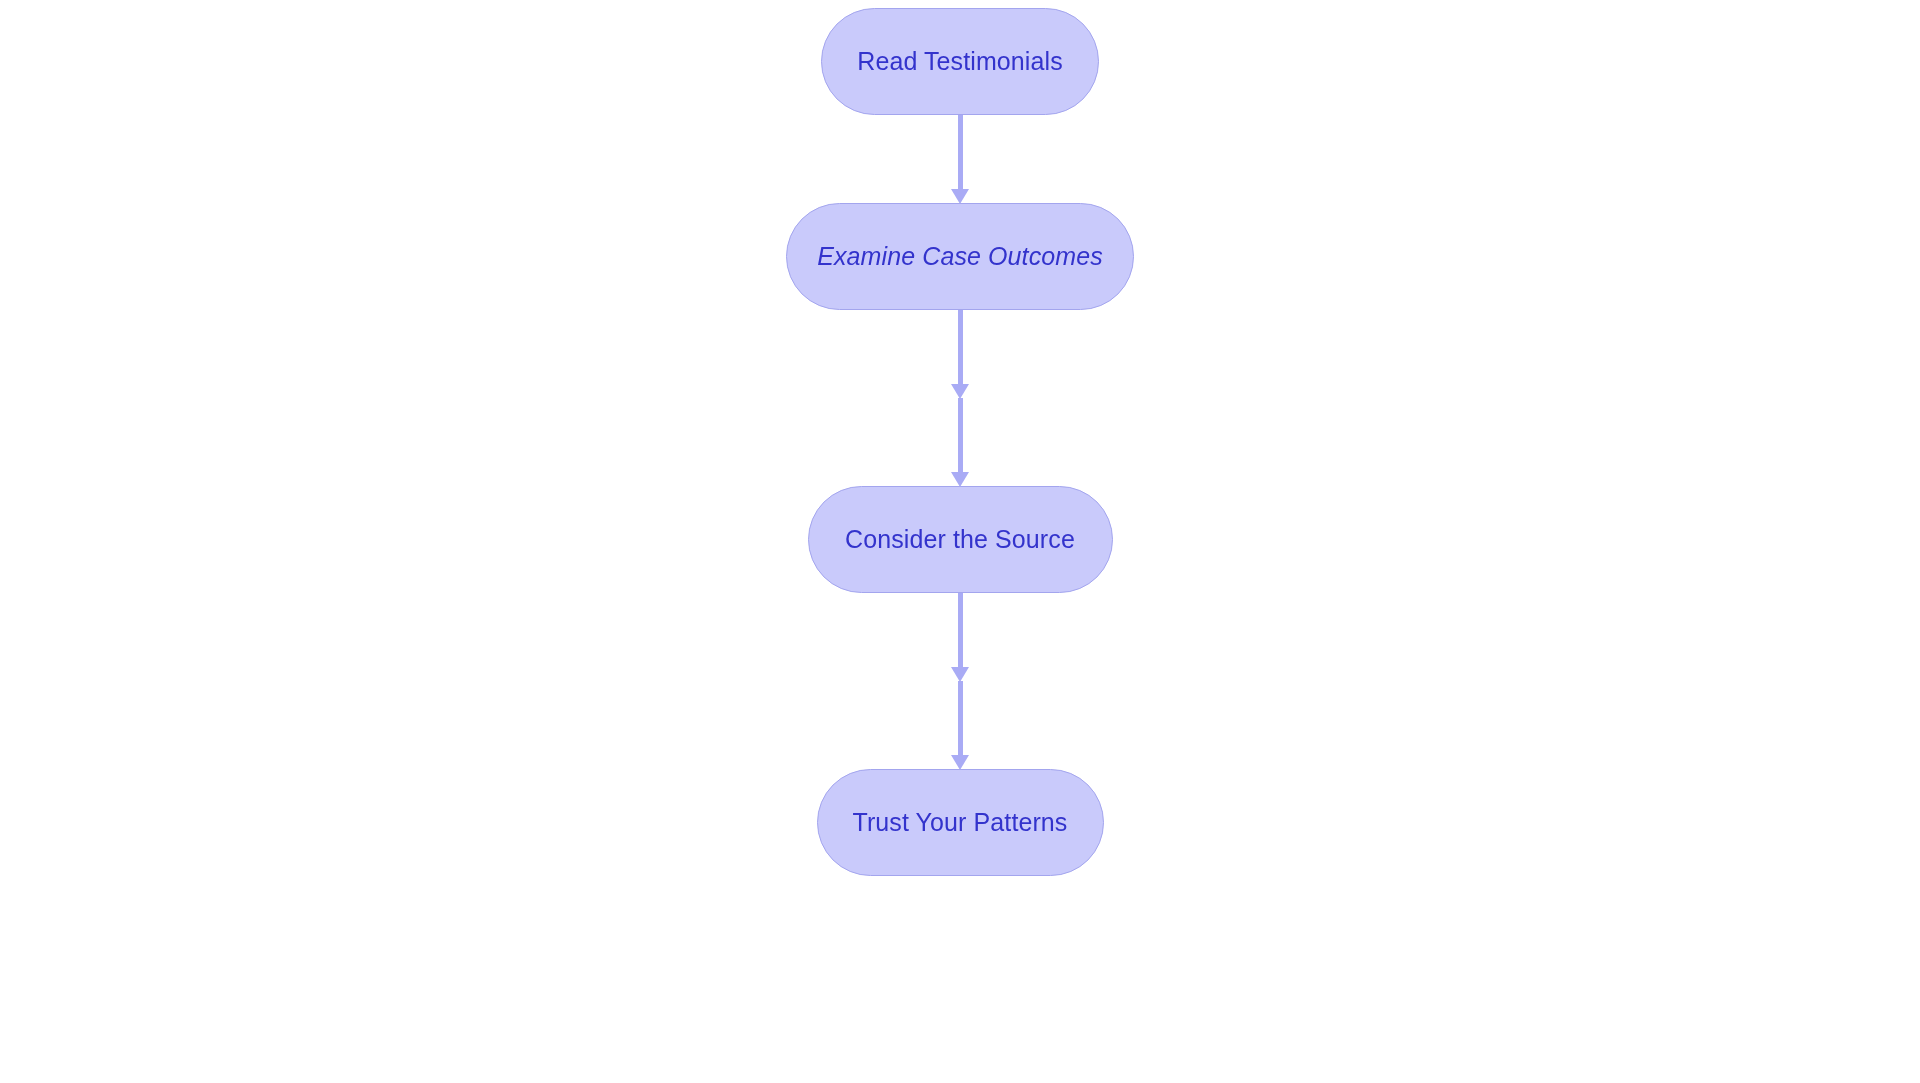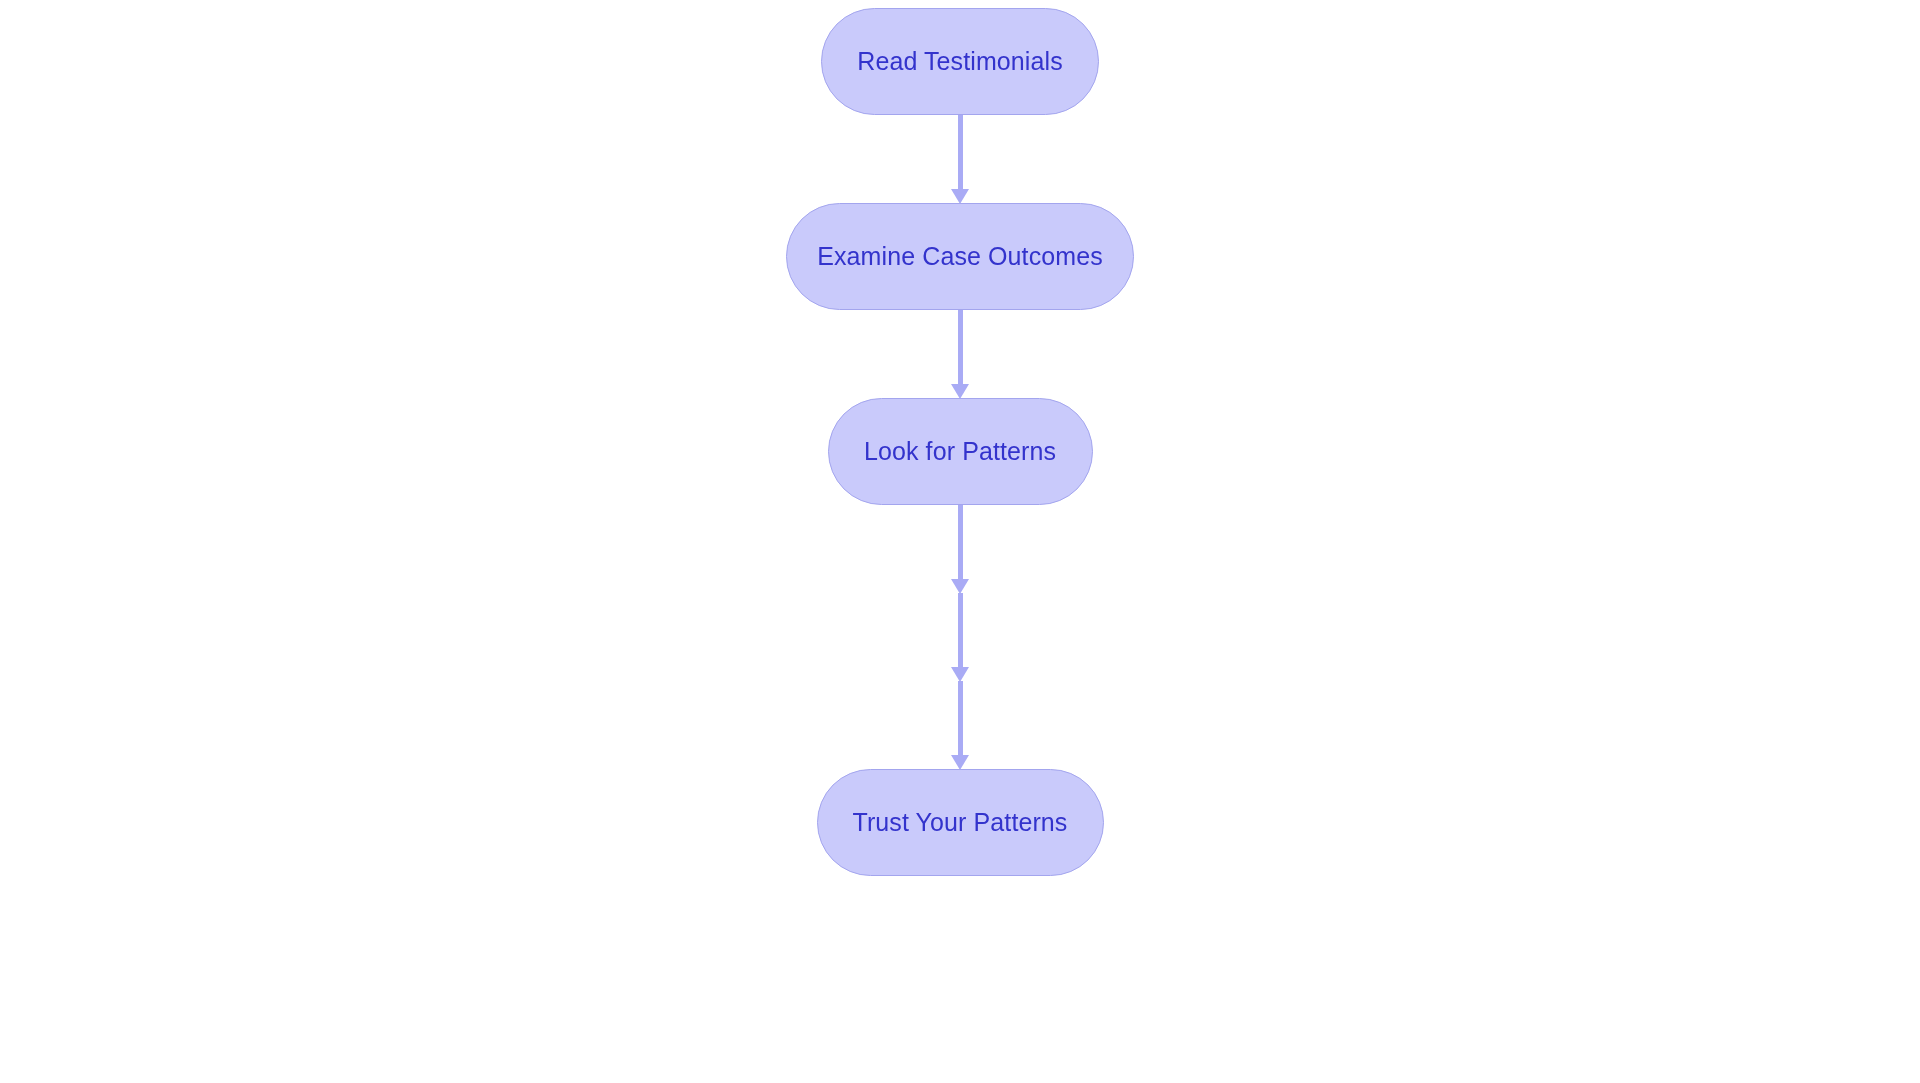--- a/index.html
+++ b/index.html
@@ -74,21 +74,21 @@
     width: 0;
     height: 0;
     border-left: 9px solid transparent;
     border-right: 9px solid transparent;
     border-top: 15px solid #a9abf5;
     flex: 0 0 auto;
   }
 
   
   .node-w-0 { width: 278px; }
-  .node-w-1 { width: 348px; }
+  .node-w-1 { width: 348px; font-style: italic; }
   .node-w-2 { width: 265px; }
   .node-w-3 { width: 305px; }
   .node-w-4 { width: 285px; }
   .node-w-5 { width: 287px; }
 
   .top-spacer { height: 8px; flex: 0 0 auto; }
 </style>
 </head>
 <body>
 
@@ -108,29 +108,29 @@
 
     <div class="node node-w-1">
       <span class="node-label">Examine Case Outcomes</span>
     </div>
 
     <div class="connector">
       <div class="connector-line"></div>
       <div class="connector-arrow"></div>
     </div>
 
-    <div class="node node-w-2">
-      <span class="node-label">Look for Patterns</span>
-    </div>
 
     <div class="connector">
       <div class="connector-line"></div>
       <div class="connector-arrow"></div>
     </div>
 
+    <div class="node node-w-3">
+      <span class="node-label">Consider the Source</span>
+    </div>
 
     <div class="connector">
       <div class="connector-line"></div>
       <div class="connector-arrow"></div>
     </div>
 
 
     <div class="connector">
       <div class="connector-line"></div>
       <div class="connector-arrow"></div>

